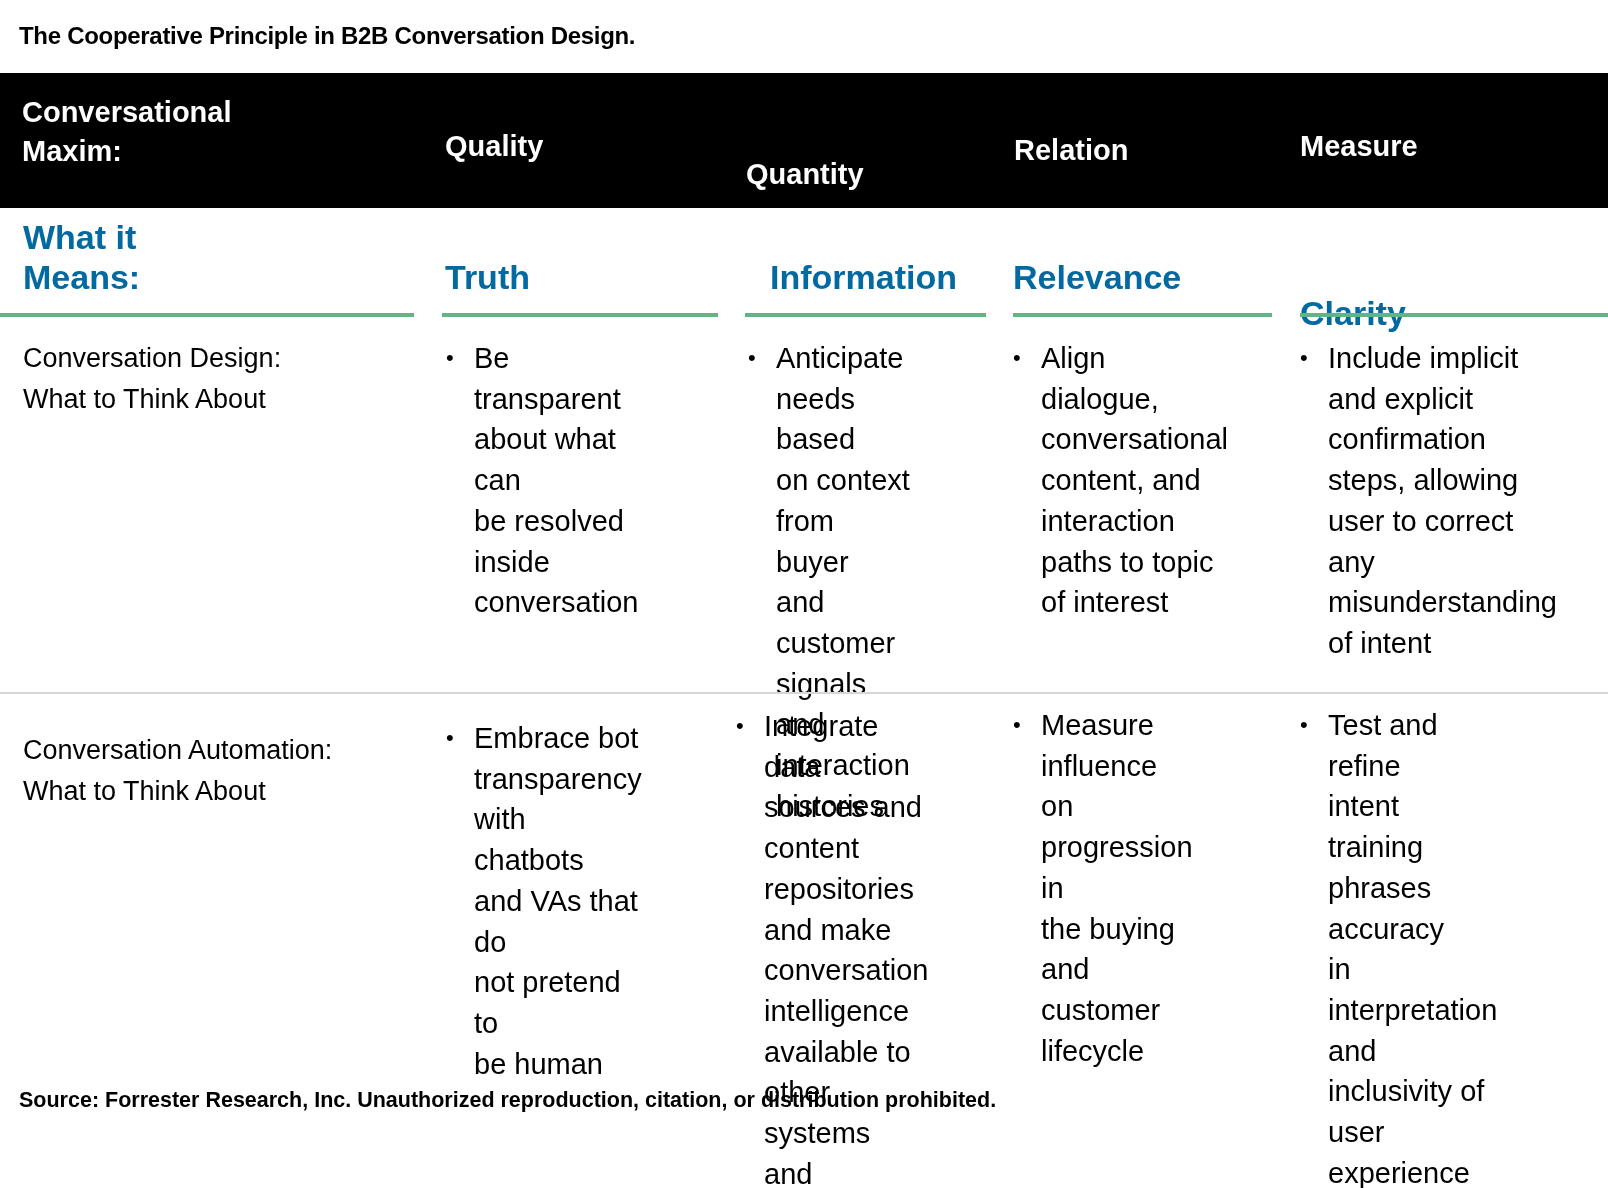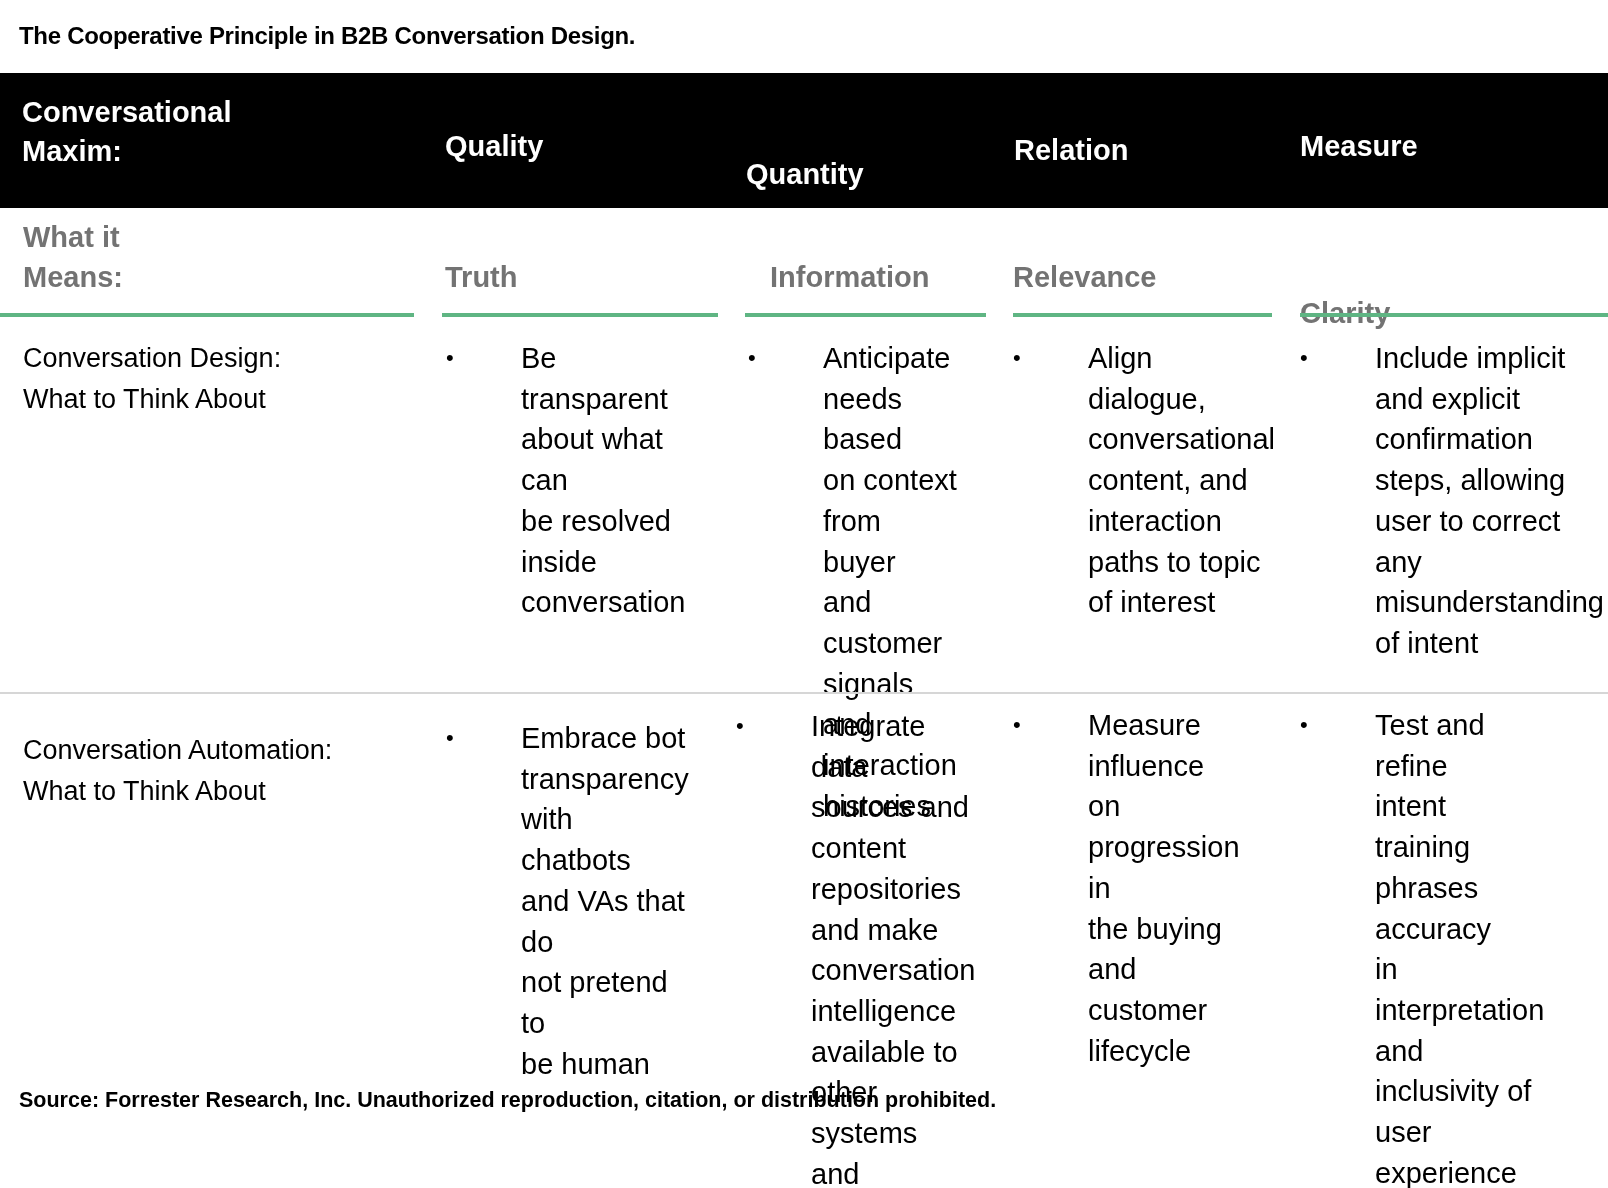--- a/index.html
+++ b/index.html
@@ -1,27 +1,27 @@
 <!DOCTYPE html>
 <html><head>
   <meta charset="utf-8">
   <style>
     html, body { margin: 0; padding: 0; background: #ffffff; }
     body { width: 1608px; height: 1188px; position: relative; overflow: hidden;
       font-family: "Liberation Sans", "DejaVu Sans", sans-serif; color: #000; }
     .title { position: absolute; left: 19px; top: 22px; font-size: 24px; font-weight: bold; letter-spacing: -0.3px; }
     .header-band { position: absolute; left: 0; top: 73px; width: 1608px; height: 135px; background: #000; }
     .hcell { position: absolute; color: #fff; font-weight: bold; font-size: 29px; line-height: 39px; }
-    .sub { position: absolute; font-weight: bold; font-size: 29px; line-height: 40px; color: #737373; }
+    .sub { position: absolute; font-weight: bold; font-size: 34px; line-height: 40px; color: #0369a1; }
     .gline { position: absolute; top: 313px; height: 4px; background: #5fb583; }
     .divider { position: absolute; left: 0; top: 692px; width: 1608px; height: 2px; background: #d6d6d6; }
     .rowlabel { position: absolute; left: 23px; font-size: 27px; line-height: 40.5px; }
     .cell { position: absolute; font-size: 29px; line-height: 40.7px; }
     .cell .bullet { position: absolute; left: 0; top: 0; font-size: 22px; }
-    .cell .txt { position: absolute; left: 28px; top: 0; white-space: pre-line; margin-left: 47px; }
+    .cell .txt { position: absolute; left: 28px; top: 0; white-space: pre-line; }
     .source { position: absolute; left: 19px; top: 1088px; font-size: 21.5px; font-weight: bold; }
   </style>
 </head>
 <body>
 
 <div class="title">The Cooperative Principle in B2B Conversation Design.</div>
 
 <div class="header-band"></div>
 <div class="hcell" style="left:22px; top:93px; white-space:pre-line;">Conversational
 Maxim:</div>

